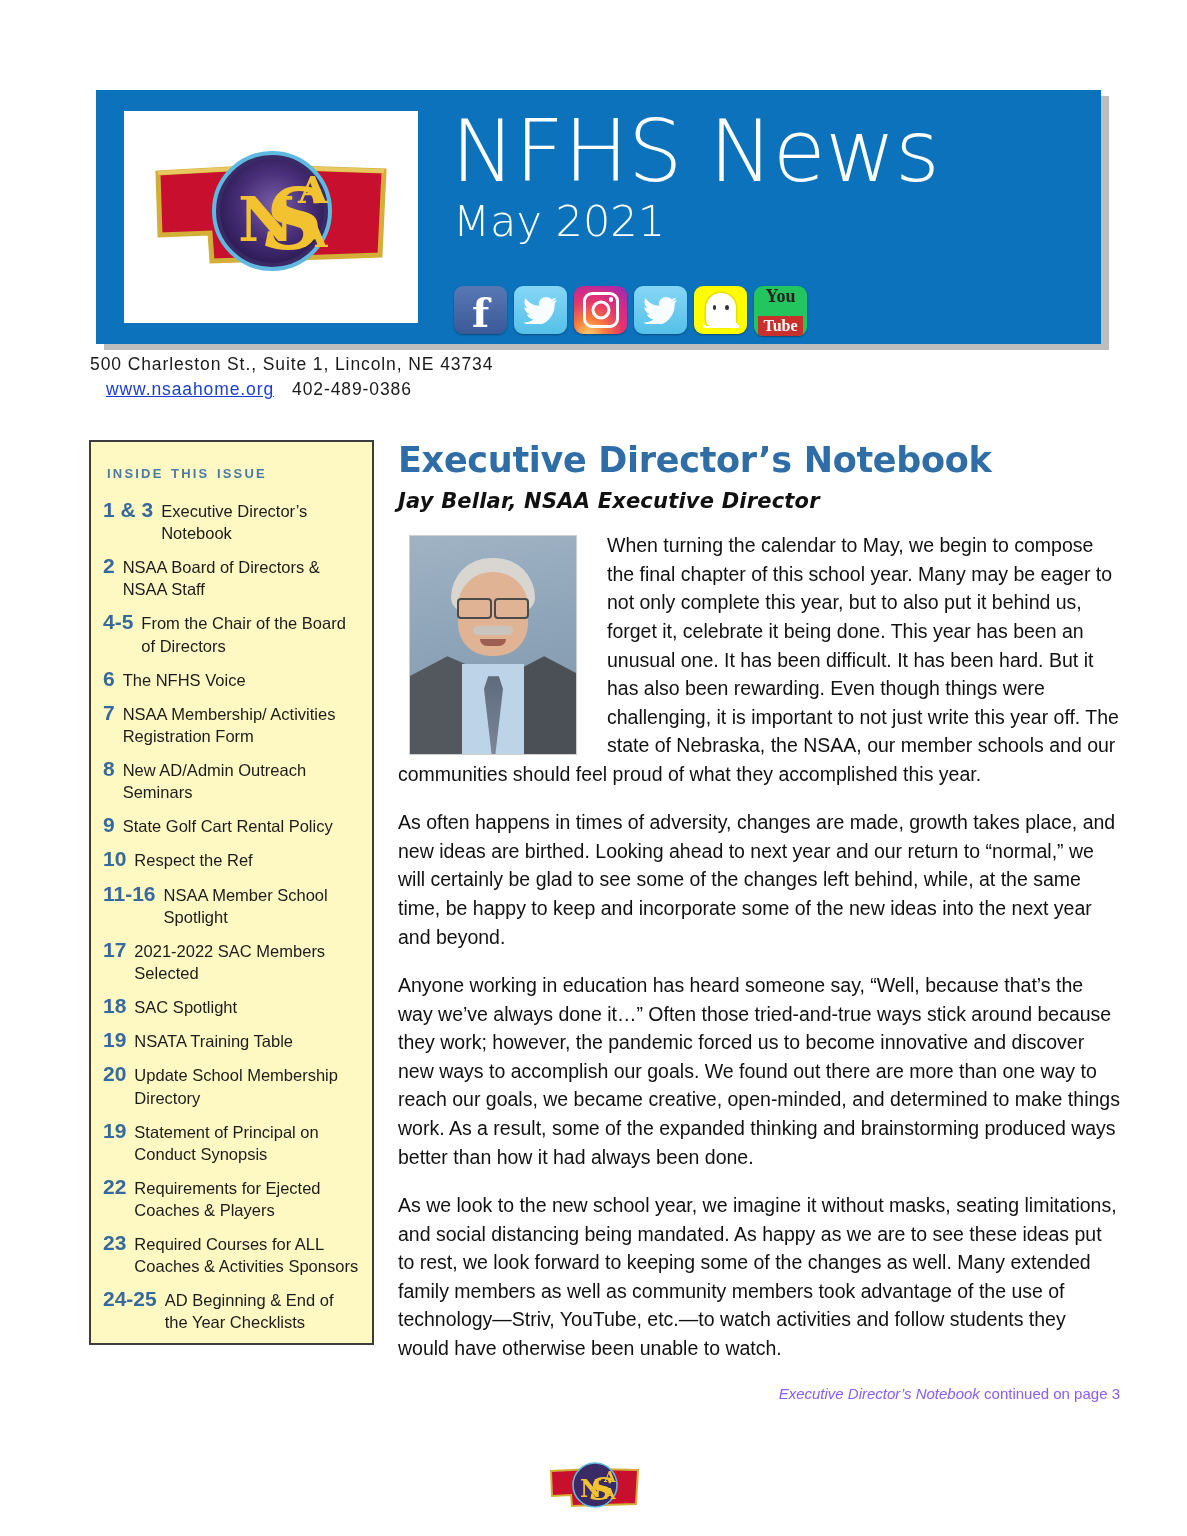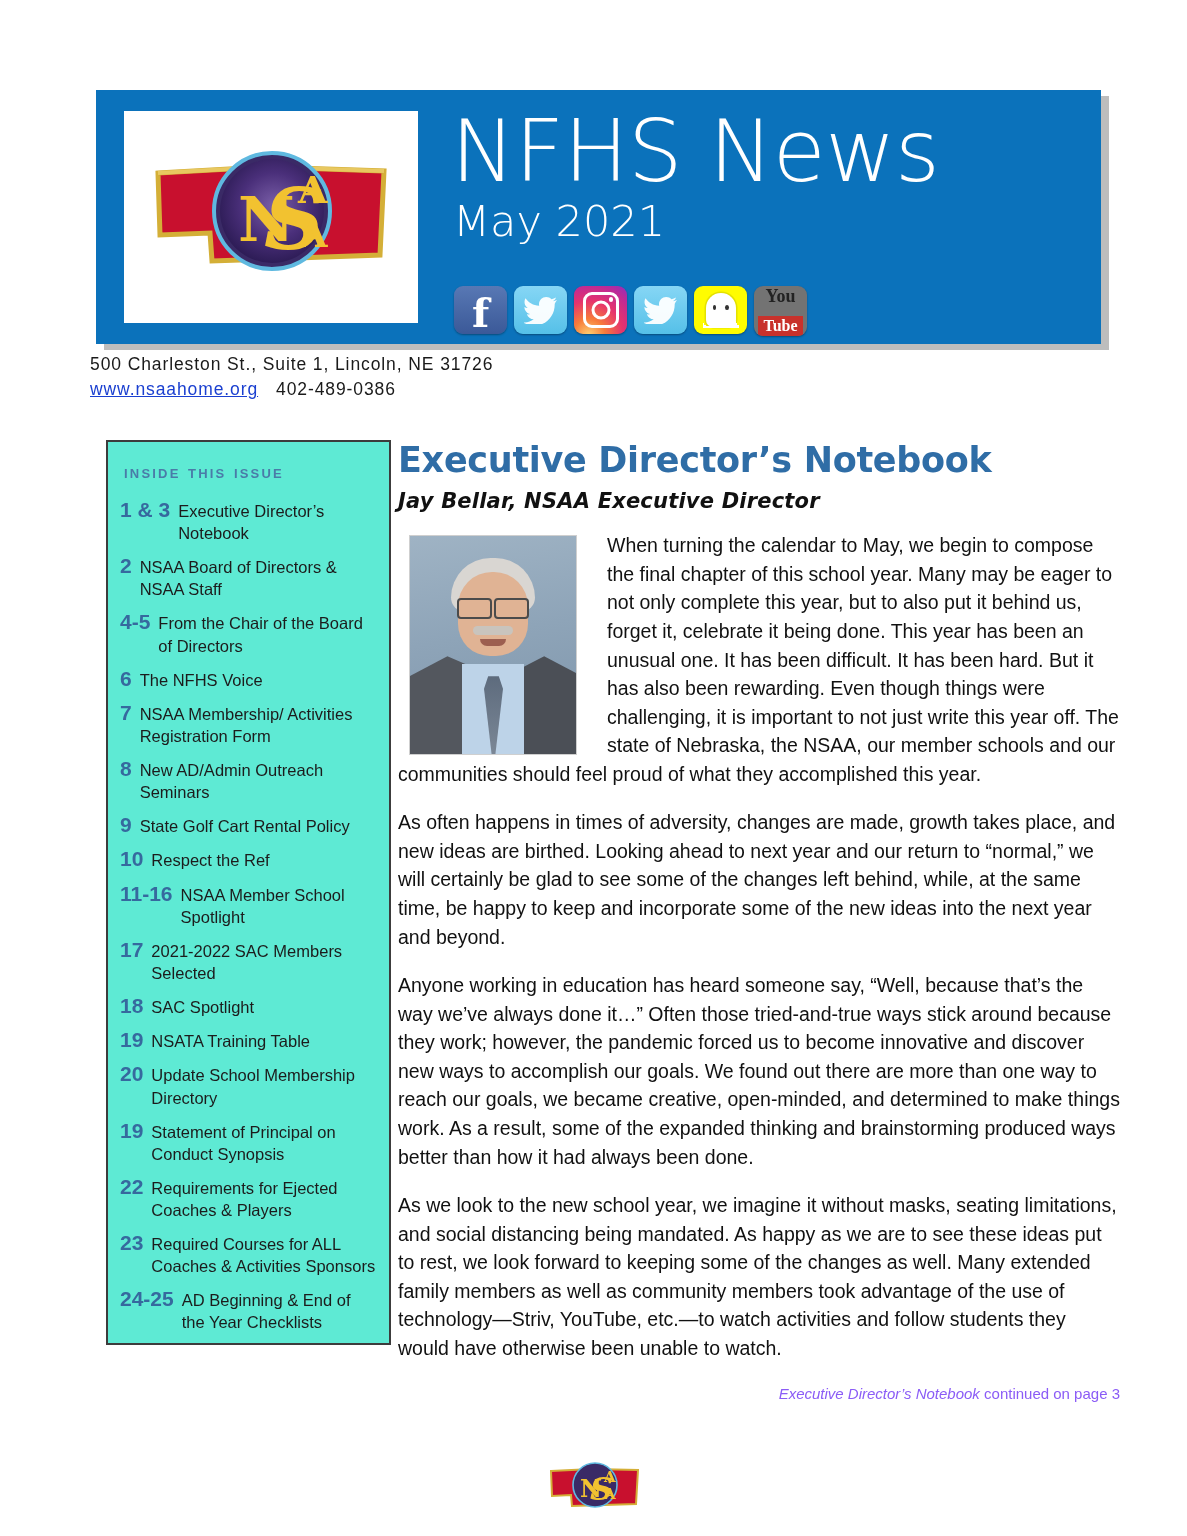--- a/index.html
+++ b/index.html
@@ -131,21 +131,21 @@
     position:absolute; left:-3px; right:-3px; bottom:-1px; height:7px;
     background:
       radial-gradient(circle at 5px 0, transparent 5px, #fff 5px) 0 0/11px 7px repeat-x;
   }
   .si-sc .eye {
     position: absolute; top: 12px; width: 3.6px; height: 5px;
     background: #333; border-radius: 50%;
   }
   .si-sc .eye.l { left: 7px; }
   .si-sc .eye.r { right: 7px; }
-  .si-yt { background: #737373; flex-direction: column; gap: 11px; padding-top: 2px;}
+  .si-yt { background: #22c55e; flex-direction: column; gap: 11px; padding-top: 2px;}
   .si-yt .you {
     color: #222; font-weight: 700; font-size: 18px; line-height: 1;
     font-family: "Liberation Serif", serif;
   }
   .si-yt .tube {
     background: #c8312b; color: #fff; font-weight: 700; font-size: 16px;
     line-height: 1; padding: 2px 5px 3px; border-radius: 0;
     font-family: "Liberation Serif", serif;
   }
 
@@ -155,34 +155,35 @@
     left: 90px;
     top: 352px;
     font-size: 17.5px;
     color: #1a1a1a;
     letter-spacing: 0.9px;
     line-height: 1.45;
   }
   .address-block .weblink {
     color: #1a3fd0;
     text-decoration: underline;
+    margin-left: 16px;
   }
   .address-block .phone {
     color: #1a1a1a;
     margin-left: 18px;
   }
 
   
   .sidebar {
     position: absolute;
-    left: 106px;
+    left: 89px;
     top: 440px;
     width: 285px;
     height: 905px;
-    background: #5eead4;
+    background: #fef9c3;
     border: 2px solid #3c3c3c;
     box-sizing: border-box;
   }
   .sidebar-head {
     color: #4a7ba8;
     font-weight: 700;
     font-size: 19px;
     letter-spacing: 2.2px;
     font-variant: small-caps;
     text-transform: lowercase;
@@ -387,21 +388,21 @@
       <div class="social-icon si-yt">
         <span class="you">You</span>
         <span class="tube">Tube</span>
       </div>
     </div>
 
   </div>
 </div>
 
 <div class="address-block">
-  <div>500 Charleston St., Suite 1, Lincoln, NE 31726</div>
+  <div>500 Charleston St., Suite 1, Lincoln, NE 43734</div>
   <div>
     <a class="weblink" href="#">www.nsaahome.org</a><span class="phone">402-489-0386</span>
   </div>
 </div>
 
 <div class="sidebar">
   <div class="sidebar-head">Inside This Issue</div>
   <ul class="toc">
     <li class="toc-item">
         <span class="toc-page">1 &amp; 3</span>

